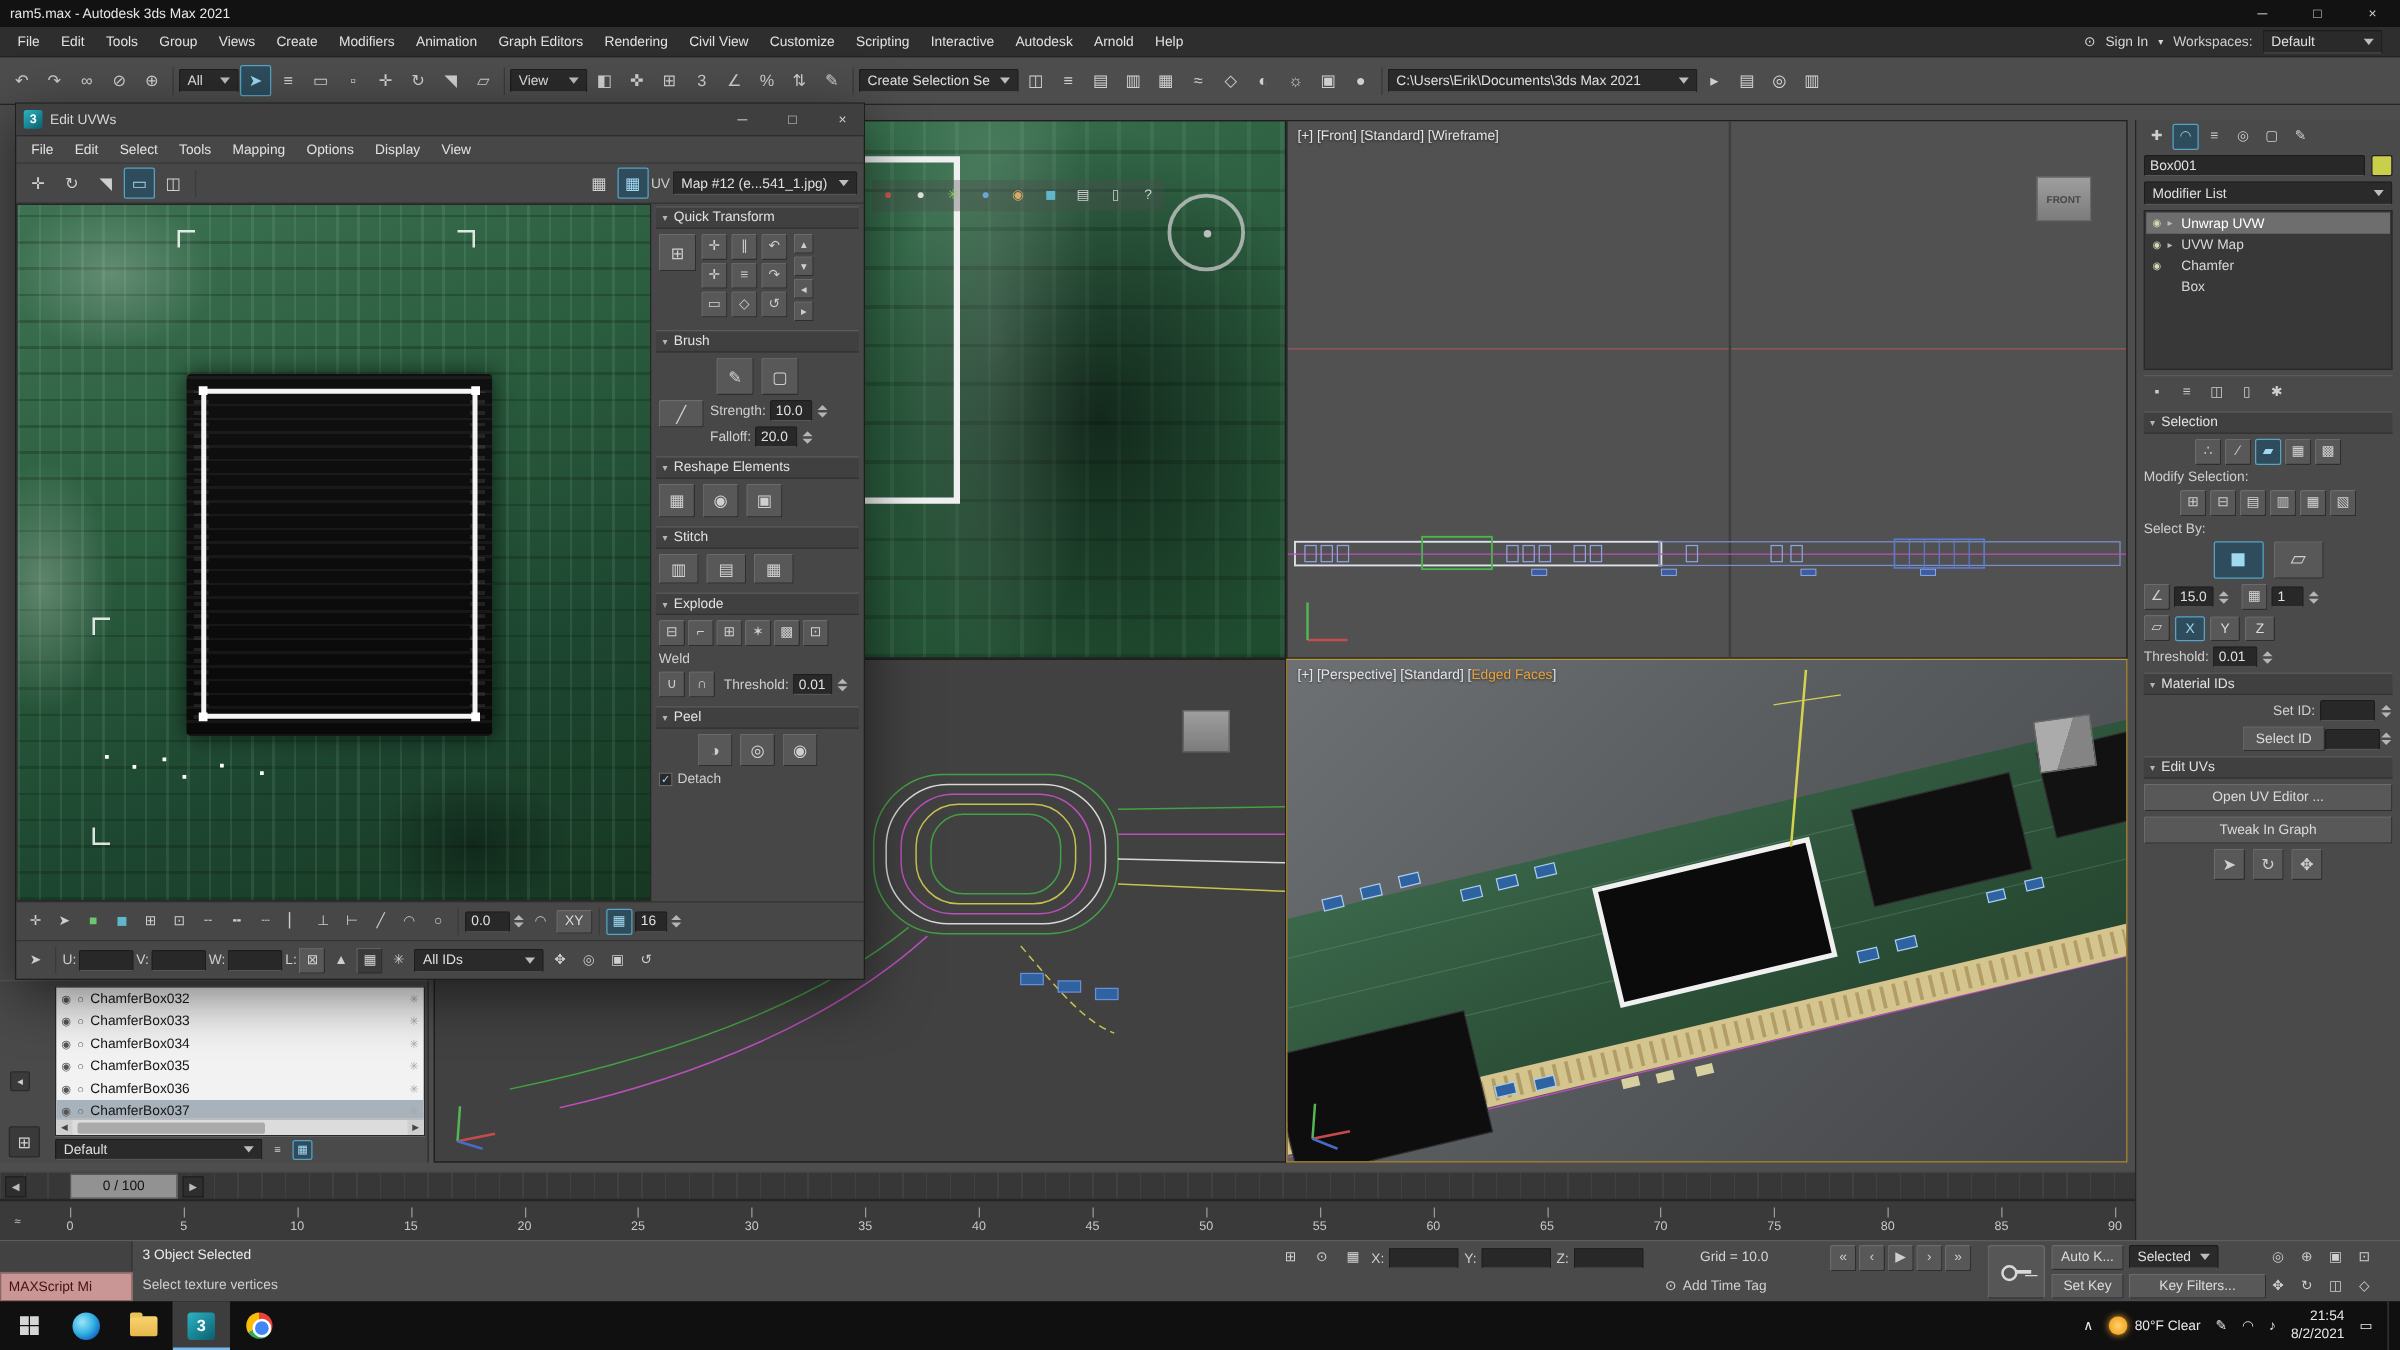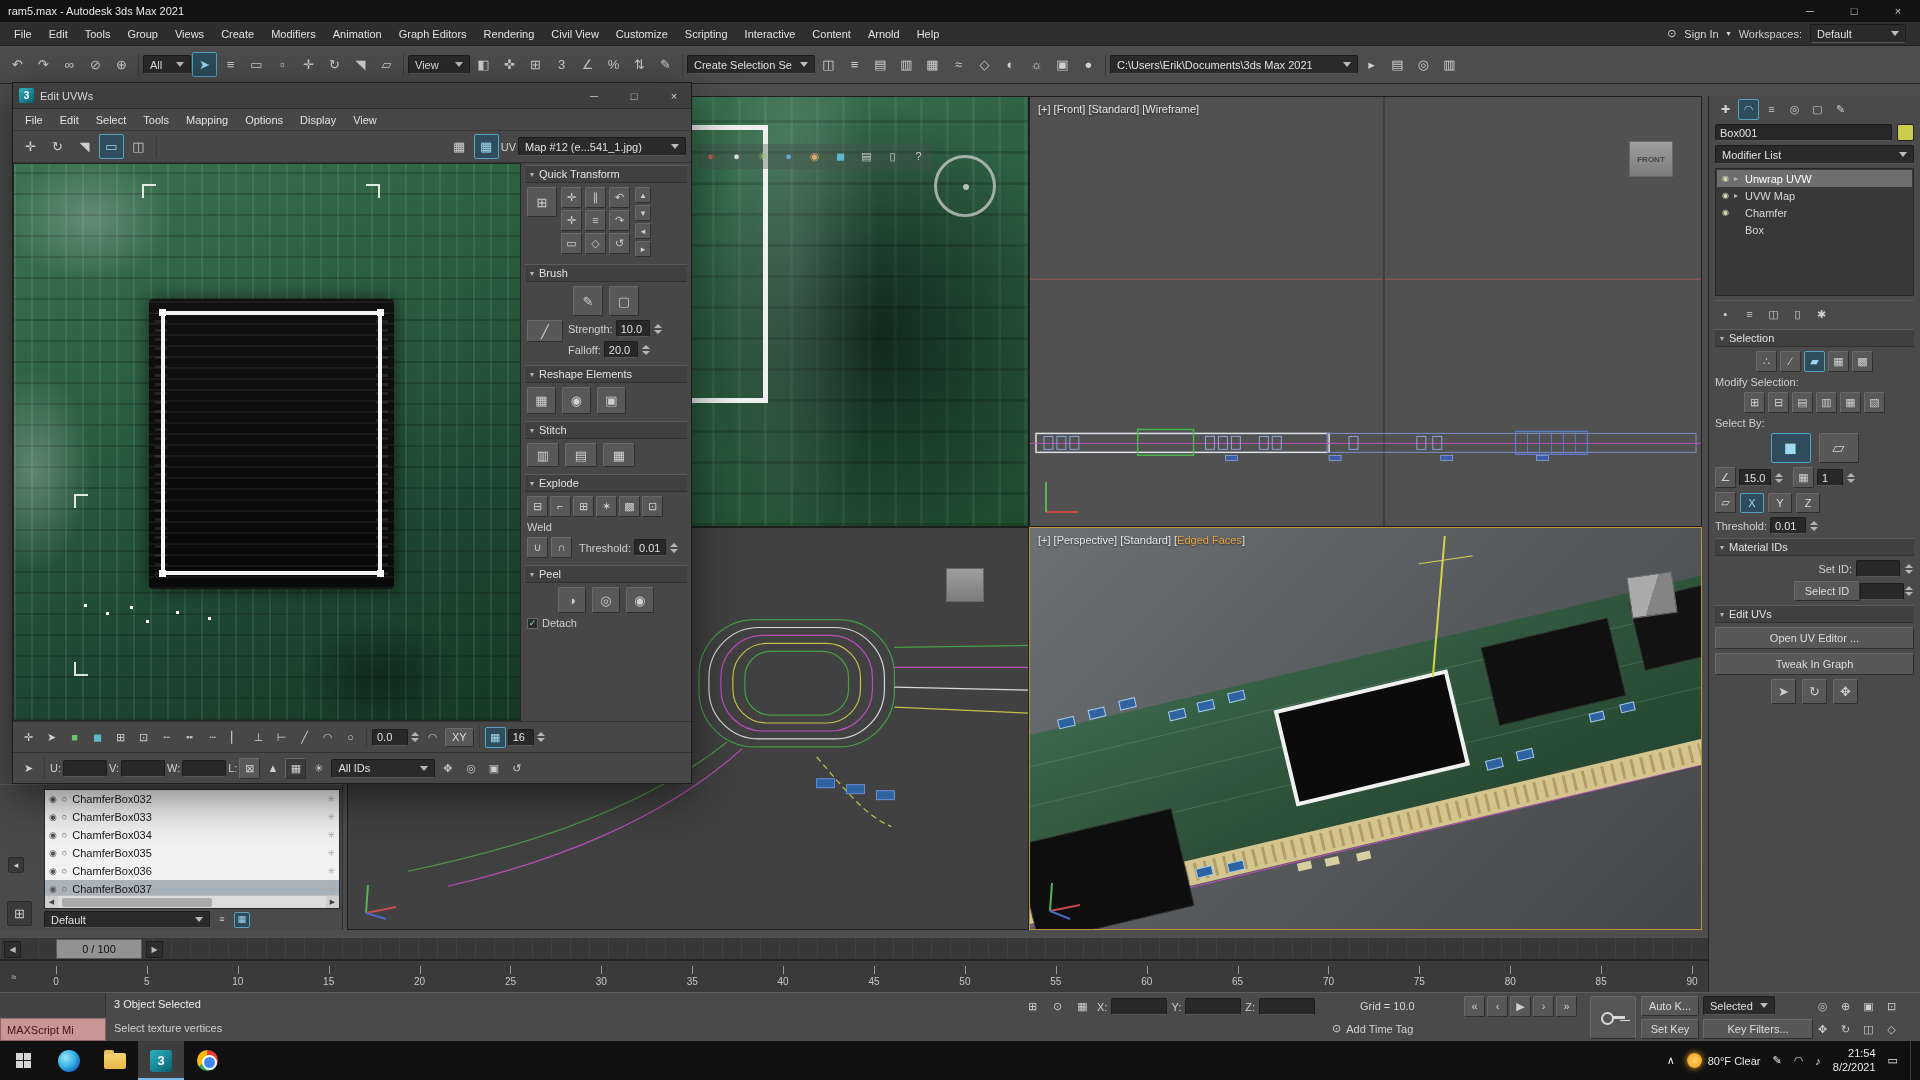--- a/index.html
+++ b/index.html
@@ -166,21 +166,21 @@
       <span class="mi">Views</span>
       <span class="mi">Create</span>
       <span class="mi">Modifiers</span>
       <span class="mi">Animation</span>
       <span class="mi">Graph Editors</span>
       <span class="mi">Rendering</span>
       <span class="mi">Civil View</span>
       <span class="mi">Customize</span>
       <span class="mi">Scripting</span>
       <span class="mi">Interactive</span>
-      <span class="mi">Content</span>
+      <span class="mi">Autodesk</span>
       <span class="mi">Arnold</span>
       <span class="mi">Help</span>
     <div class="right">
       <span>⊙</span>
       <span>Sign In</span>
       <span style="font-size:8px">▾</span>
       <span class="lbl">Workspaces:</span>
       <span class="dd" style="width:96px">
           <span>Default</span>
         </span>
@@ -417,21 +417,21 @@
       <span class="ib">✛</span>
         <span class="ib">↻</span>
         <span class="ib">◥</span>
         <span class="ib active">▭</span>
         <span class="ib">◫</span>
       <span class="sep"></span>
       <span style="margin-left:auto"></span>
       <span class="ib">▦</span>
         <span class="ib active">▦</span>
       <span class="lbl">UV</span>
-      <span class="dd" style="width:168px">
+      <span class="dd" style="width:148px">
           <span>Map #12 (e...541_1.jpg)</span>
         </span>
     </div>
     <div class="dlg-main">
       <div class="uvcanvas">
         <div class="chip"></div>
         <div class="selrect">
             <i class="tl"></i>
             <i class="tr"></i>
             <i class="bl"></i>

